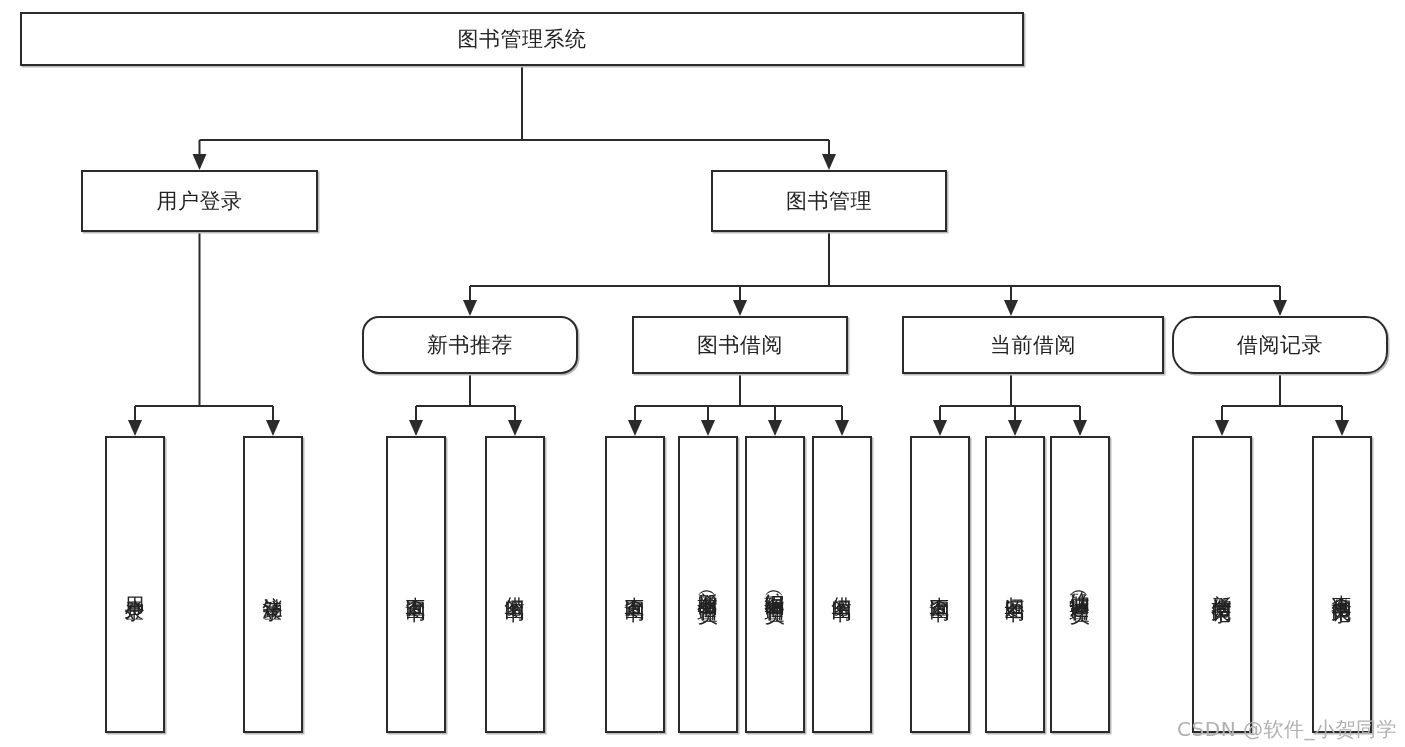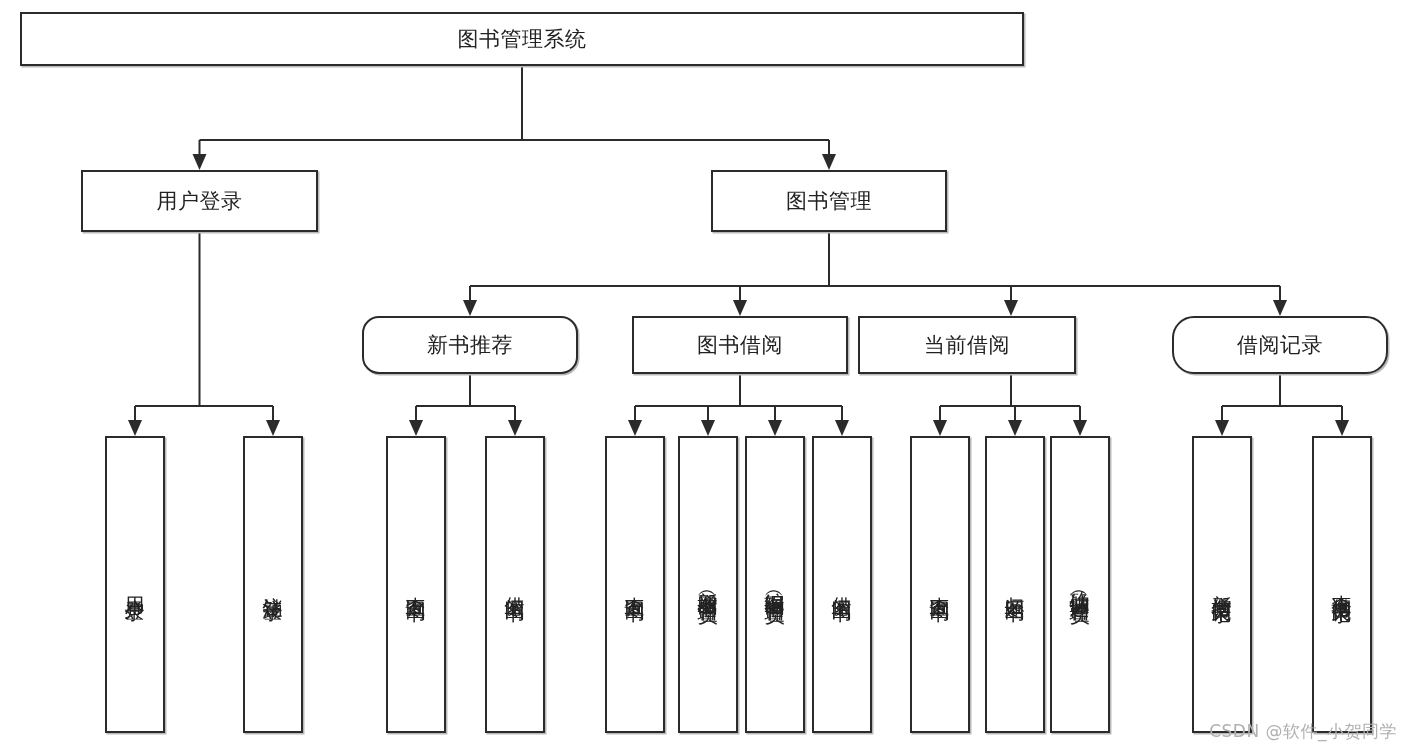--- a/index.html
+++ b/index.html
@@ -62,21 +62,21 @@
     stroke-width: 2;
     fill: none;
   }
   .arrowhead {
     fill: #2b2b2b;
   }
   .watermark {
     position: absolute;
     right: 8px;
     bottom: 4px;
-    font-size: 17px;
+    font-size: 20px;
     color: #b0b0b0;
     white-space: nowrap;
     letter-spacing: 0.5px;
   }
 </style>
 </head>
 <body>
 
 <div id="diagram-root">
   <svg class="connectors" viewBox="0 0 1405 747" width="1405" height="747" aria-hidden="true">
@@ -144,21 +144,21 @@
       </div>
       <div class="node-box" style="left: 711px; top: 170px; width: 236px; height: 62px;">
         <span class="node-label-h">图书管理</span>
       </div>
       <div class="node-box" style="left: 362px; top: 316px; width: 216px; height: 58px; border-radius: 17px;">
         <span class="node-label-h">新书推荐</span>
       </div>
       <div class="node-box" style="left: 632px; top: 316px; width: 216px; height: 58px;">
         <span class="node-label-h">图书借阅</span>
       </div>
-      <div class="node-box" style="left: 858px; top: 316px; width: 218px; height: 58px;">
+      <div class="node-box" style="left: 902px; top: 316px; width: 262px; height: 58px;">
         <span class="node-label-h">当前借阅</span>
       </div>
       <div class="node-box" style="left: 1172px; top: 316px; width: 216px; height: 58px; border-radius: 22px;">
         <span class="node-label-h">借阅记录</span>
       </div>
       <div class="node-box" style="left: 105px; top: 436px; width: 60px; height: 297px;">
         <span class="node-label-v">用户登录</span>
       </div>
       <div class="node-box" style="left: 243px; top: 436px; width: 60px; height: 297px;">
         <span class="node-label-v">注销登录</span>

